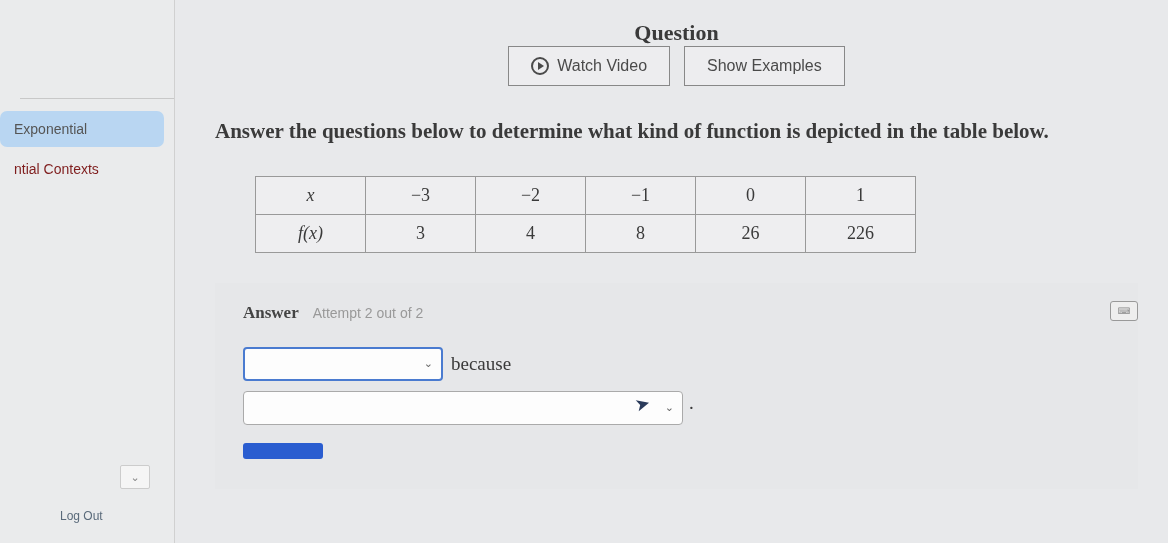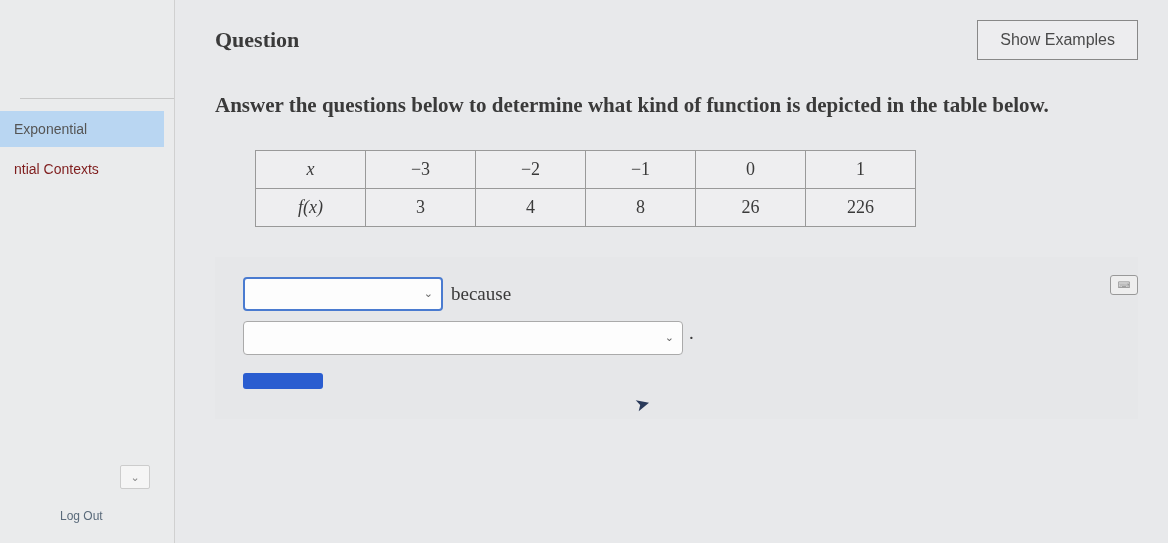--- a/index.html
+++ b/index.html
@@ -27,21 +27,21 @@
     .sidebar-item {
       padding: 10px 14px;
       font-family: Arial, sans-serif;
       font-size: 14px;
       color: #7f1d1d;
       text-align: left;
       cursor: pointer;
     }
     .sidebar-item.active {
       background: #b9d6f2;
-      border-radius: 0;
+      border-radius: 7px;
       margin: 4px 10px 4px 0;
       color: #555;
     }
     .sidebar-bottom {
       margin-top: auto;
       padding: 20px;
     }
     .sidebar-dropdown-caret {
       width: 30px;
       height: 24px;
@@ -66,20 +66,21 @@
     .main {
       flex: 1;
       padding: 20px 30px 0 40px;
       position: relative;
     }
     .header-row {
       display: flex;
       justify-content: space-between;
       align-items: center;
       margin-bottom: 30px;
+      flex-direction: column;
     }
     .question-title {
       font-size: 22px;
       font-weight: bold;
       color: #3a3a3a;
     }
     .header-buttons { display: flex; gap: 14px; }
     .header-button {
       display: flex;
       align-items: center;
@@ -249,20 +250,26 @@
     <div class="logout">
       <span>Log Out</span>
     </div>
   </div>
 </div>
 
 <div class="main">
   <div class="header-row">
     <div class="question-title">Question</div>
     <div class="header-buttons">
+      <div class="header-button">
+        <span class="play-icon-circle">
+            <span class="play-triangle"></span>
+          </span>
+        <span>Watch Video</span>
+      </div>
       <div class="header-button">
         <span>Show Examples</span>
       </div>
     </div>
   </div>
 
   <div class="prompt">Answer the questions below to determine what kind of function is depicted in the table below.</div>
 
   <table class="data-table">
     <tbody>
@@ -280,20 +287,24 @@
       <td>4</td>
       <td>8</td>
       <td>26</td>
       <td>226</td>
     </tr>
   </tbody>
     </table>
 
   <div class="answer-box">
     <div class="keyboard-badge">⌨</div>
+    <div class="answer-header">
+      <span class="answer-label">Answer</span>
+      <span class="attempt">Attempt 2 out of 2</span>
+    </div>
     <div class="answer-line">
       <div class="select-box">
         <span class="caret">⌄</span>
       </div>
       <span>because</span>
     </div>
     <div class="row2-wrap">
       <div class="select-box2">
         <span class="caret">⌄</span>
       </div>

